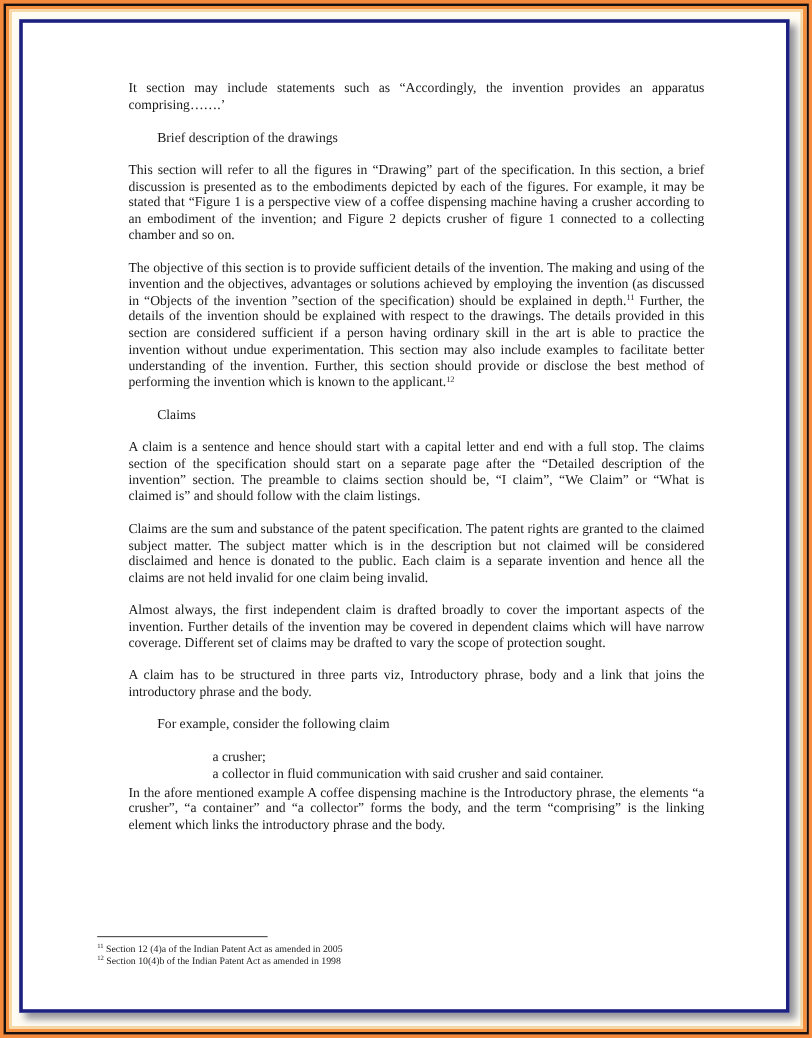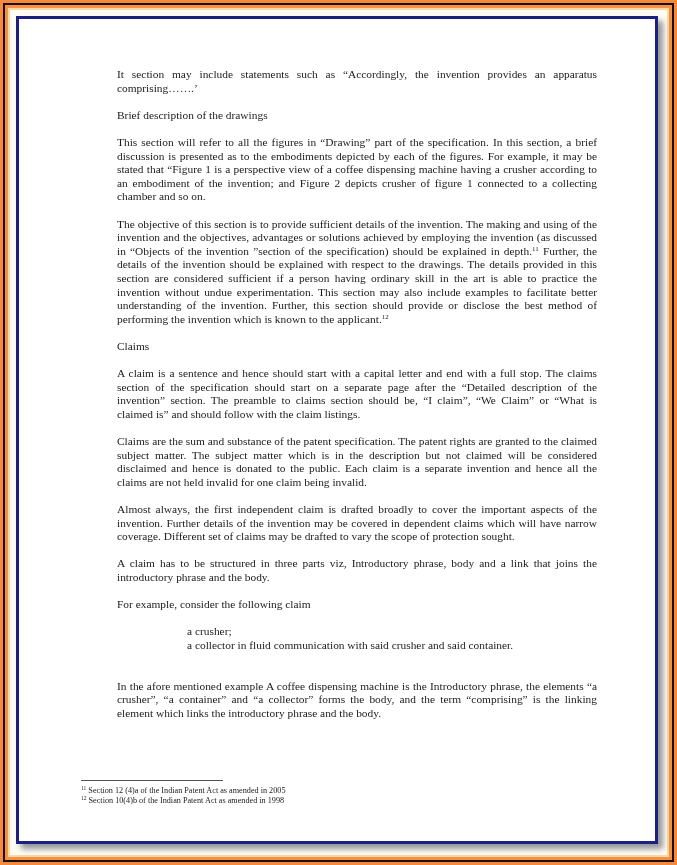--- a/index.html
+++ b/index.html
@@ -29,32 +29,32 @@
   .page {
     position: absolute;
     left: 16px; top: 16px; width: 642px; height: 828px;
     border: 3px solid #1c2080;
     box-sizing: border-box;
     background: #ffffff;
     box-shadow: 5px 5px 6px rgba(60,60,80,0.55);
   }
   .content {
     position: absolute;
-    left: 98px; top: 49px; width: 480px;
+    left: 88px; top: 49px; width: 480px;
     color: #1a1a1a;
     font-size: 11.4px;
     line-height: 13.6px;
   }
   .content p {
     margin: 0 0 13.6px 0;
     text-align: justify;
   }
-  .content p.heading { text-align: left; }
+  .content p.heading { text-align: left; margin-left: 24px; }
   .content .claim-elements {
-    margin: 0 0 27px 0;
+    margin: 0 0 2px 0;
     padding-left: 70px;
   }
   .content .claim-elements div { text-align: left; }
   sup { font-size: 7px; line-height: 0; vertical-align: 4px; }
   .footnote-rule {
     position: absolute;
     left: 62px; top: 761px; width: 142px;
     border-top: 1px solid #555;
   }
   .footnotes {

